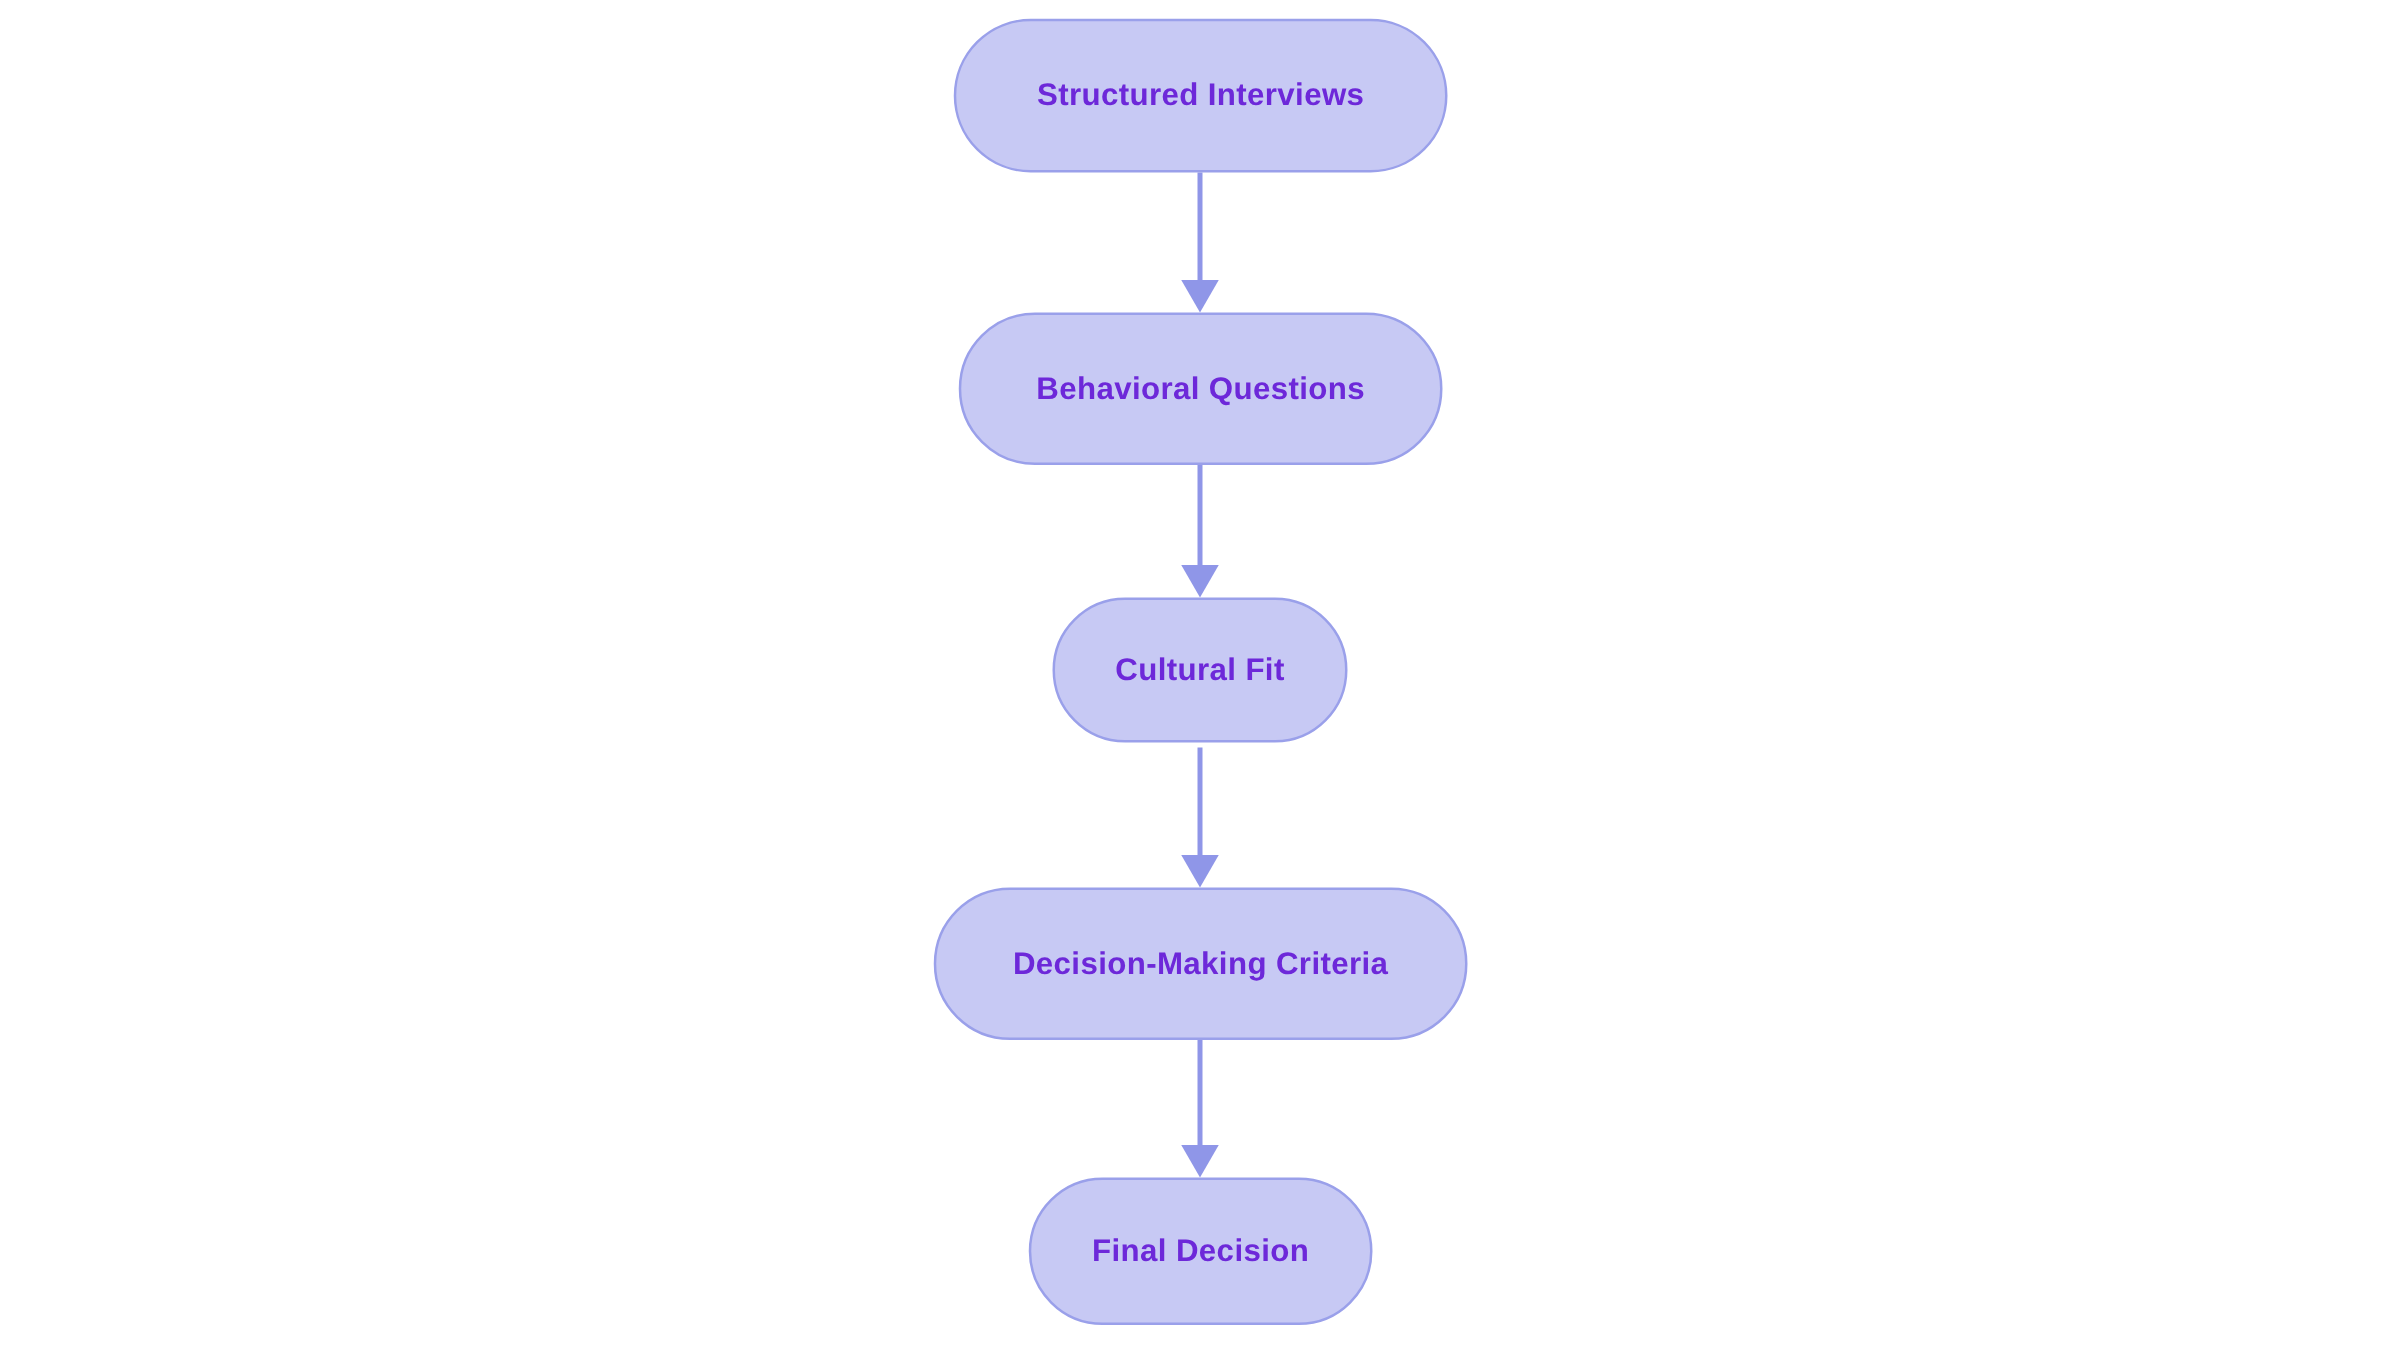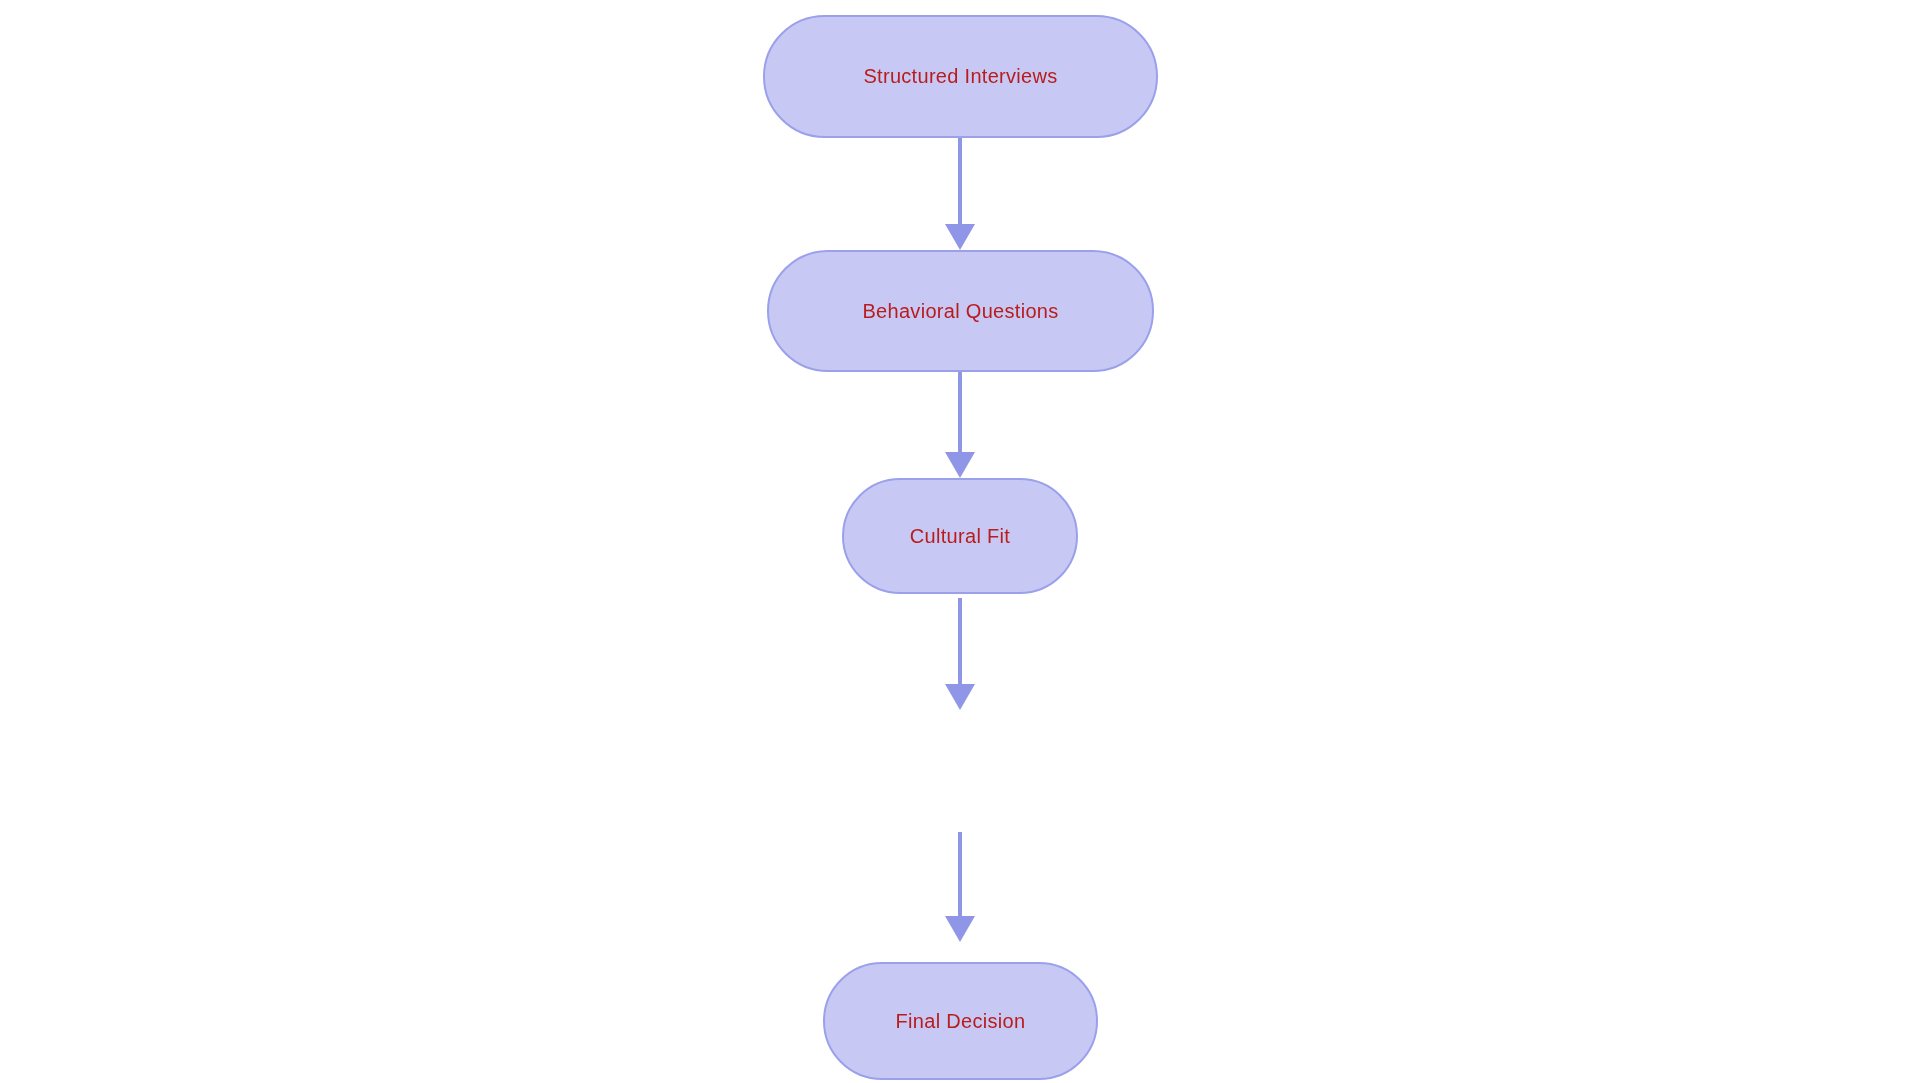--- a/index.html
+++ b/index.html
@@ -22,31 +22,31 @@
     position: absolute;
     box-sizing: border-box;
     background: #c7c9f4;
     border: 2px solid #9aa0ea;
     border-radius: 70px;
     display: flex;
     align-items: center;
     justify-content: center;
   }
   .node .label {
-    color: #b91c1c;
-    font-size: 20px;
-    font-weight: 400;
+    color: #6d28d9;
+    font-size: 25px;
+    font-weight: 700;
     letter-spacing: 0.3px;
     white-space: nowrap;
   }
   .n1 { left: 763px; top: 15px;  width: 395px; height: 123px; }
   .n2 { left: 767px; top: 250px; width: 387px; height: 122px; justify-content: center; }
   .n3 { left: 842px; top: 478px; width: 236px; height: 116px; }
   .n4 { left: 747px; top: 710px; width: 427px; height: 122px; }
-  .n5 { left: 823px; top: 942px; width: 275px; height: 118px; margin-top: 20px; }
+  .n5 { left: 823px; top: 942px; width: 275px; height: 118px; }
   .arrow {
     position: absolute;
     width: 30px;
     display: flex;
     flex-direction: column;
     align-items: center;
   }
   .arrow .shaft {
     width: 4px;
     flex: 1 1 auto;
@@ -90,20 +90,23 @@
 
   <div class="node n3">
     <span class="label">Cultural Fit</span>
   </div>
 
   <div class="arrow a3">
     <div class="shaft"></div>
     <div class="head"></div>
   </div>
 
+  <div class="node n4">
+    <span class="label">Decision-Making Criteria</span>
+  </div>
 
   <div class="arrow a4">
     <div class="shaft"></div>
     <div class="head"></div>
   </div>
 
   <div class="node n5">
     <span class="label">Final Decision</span>
   </div>
 

